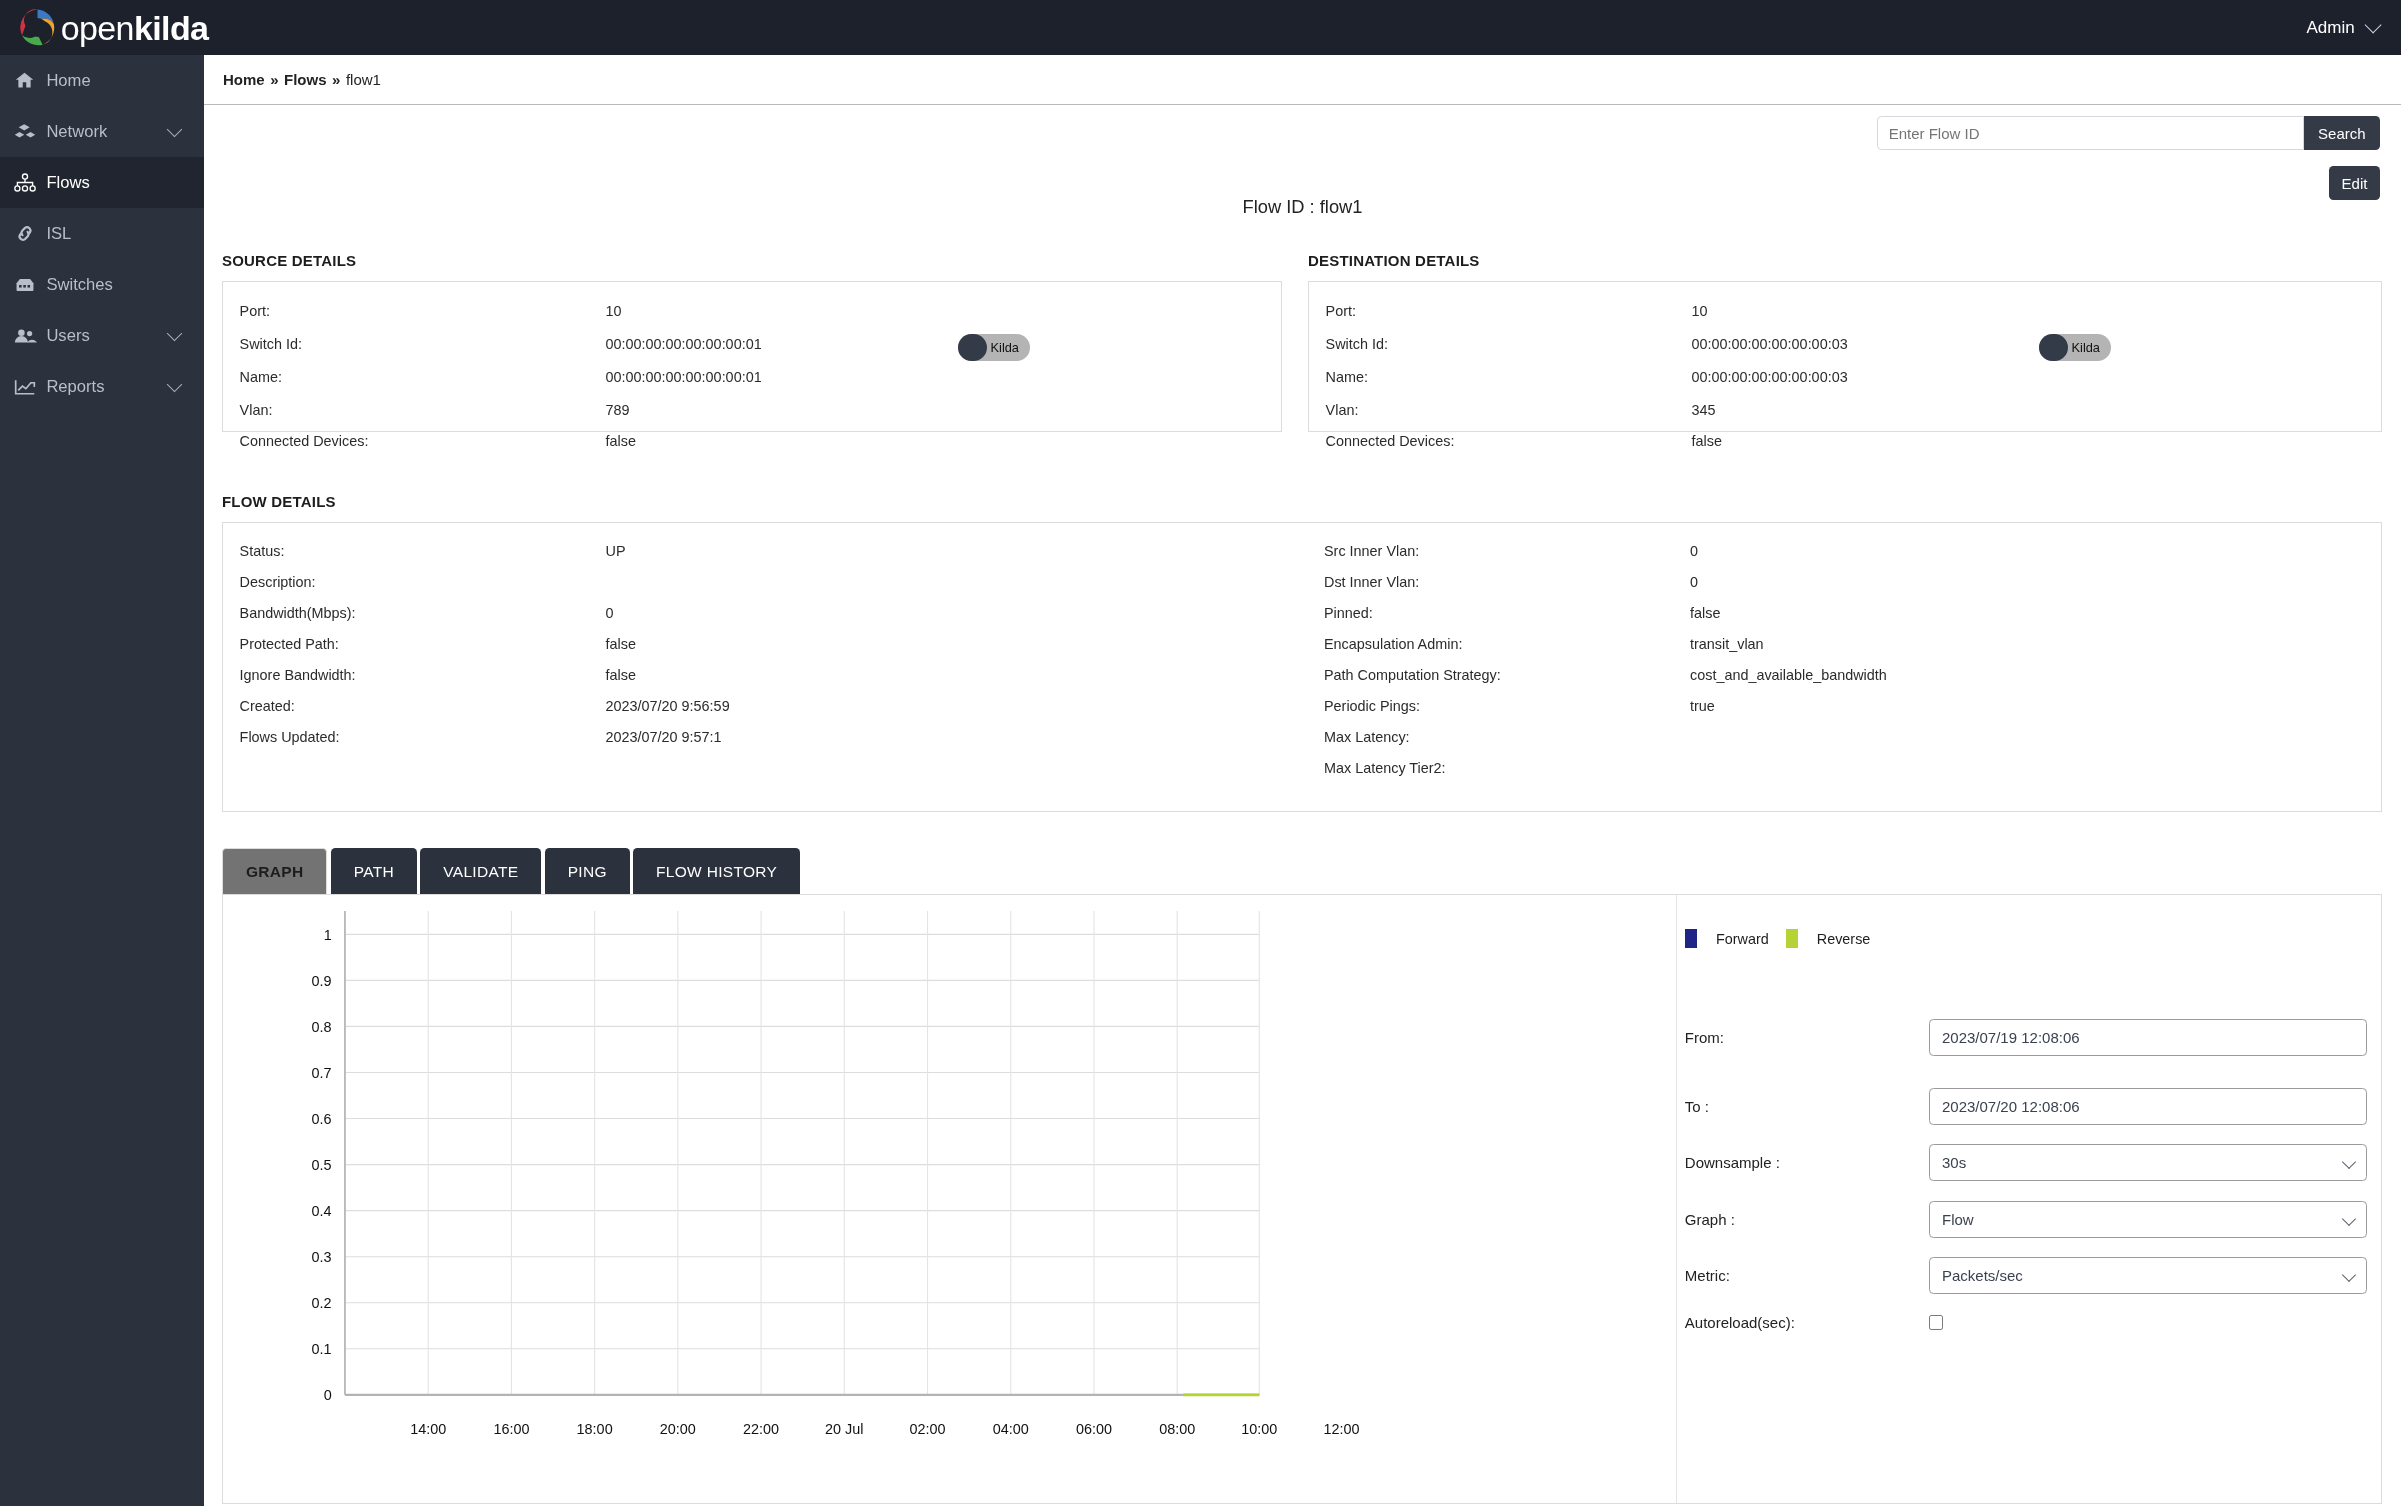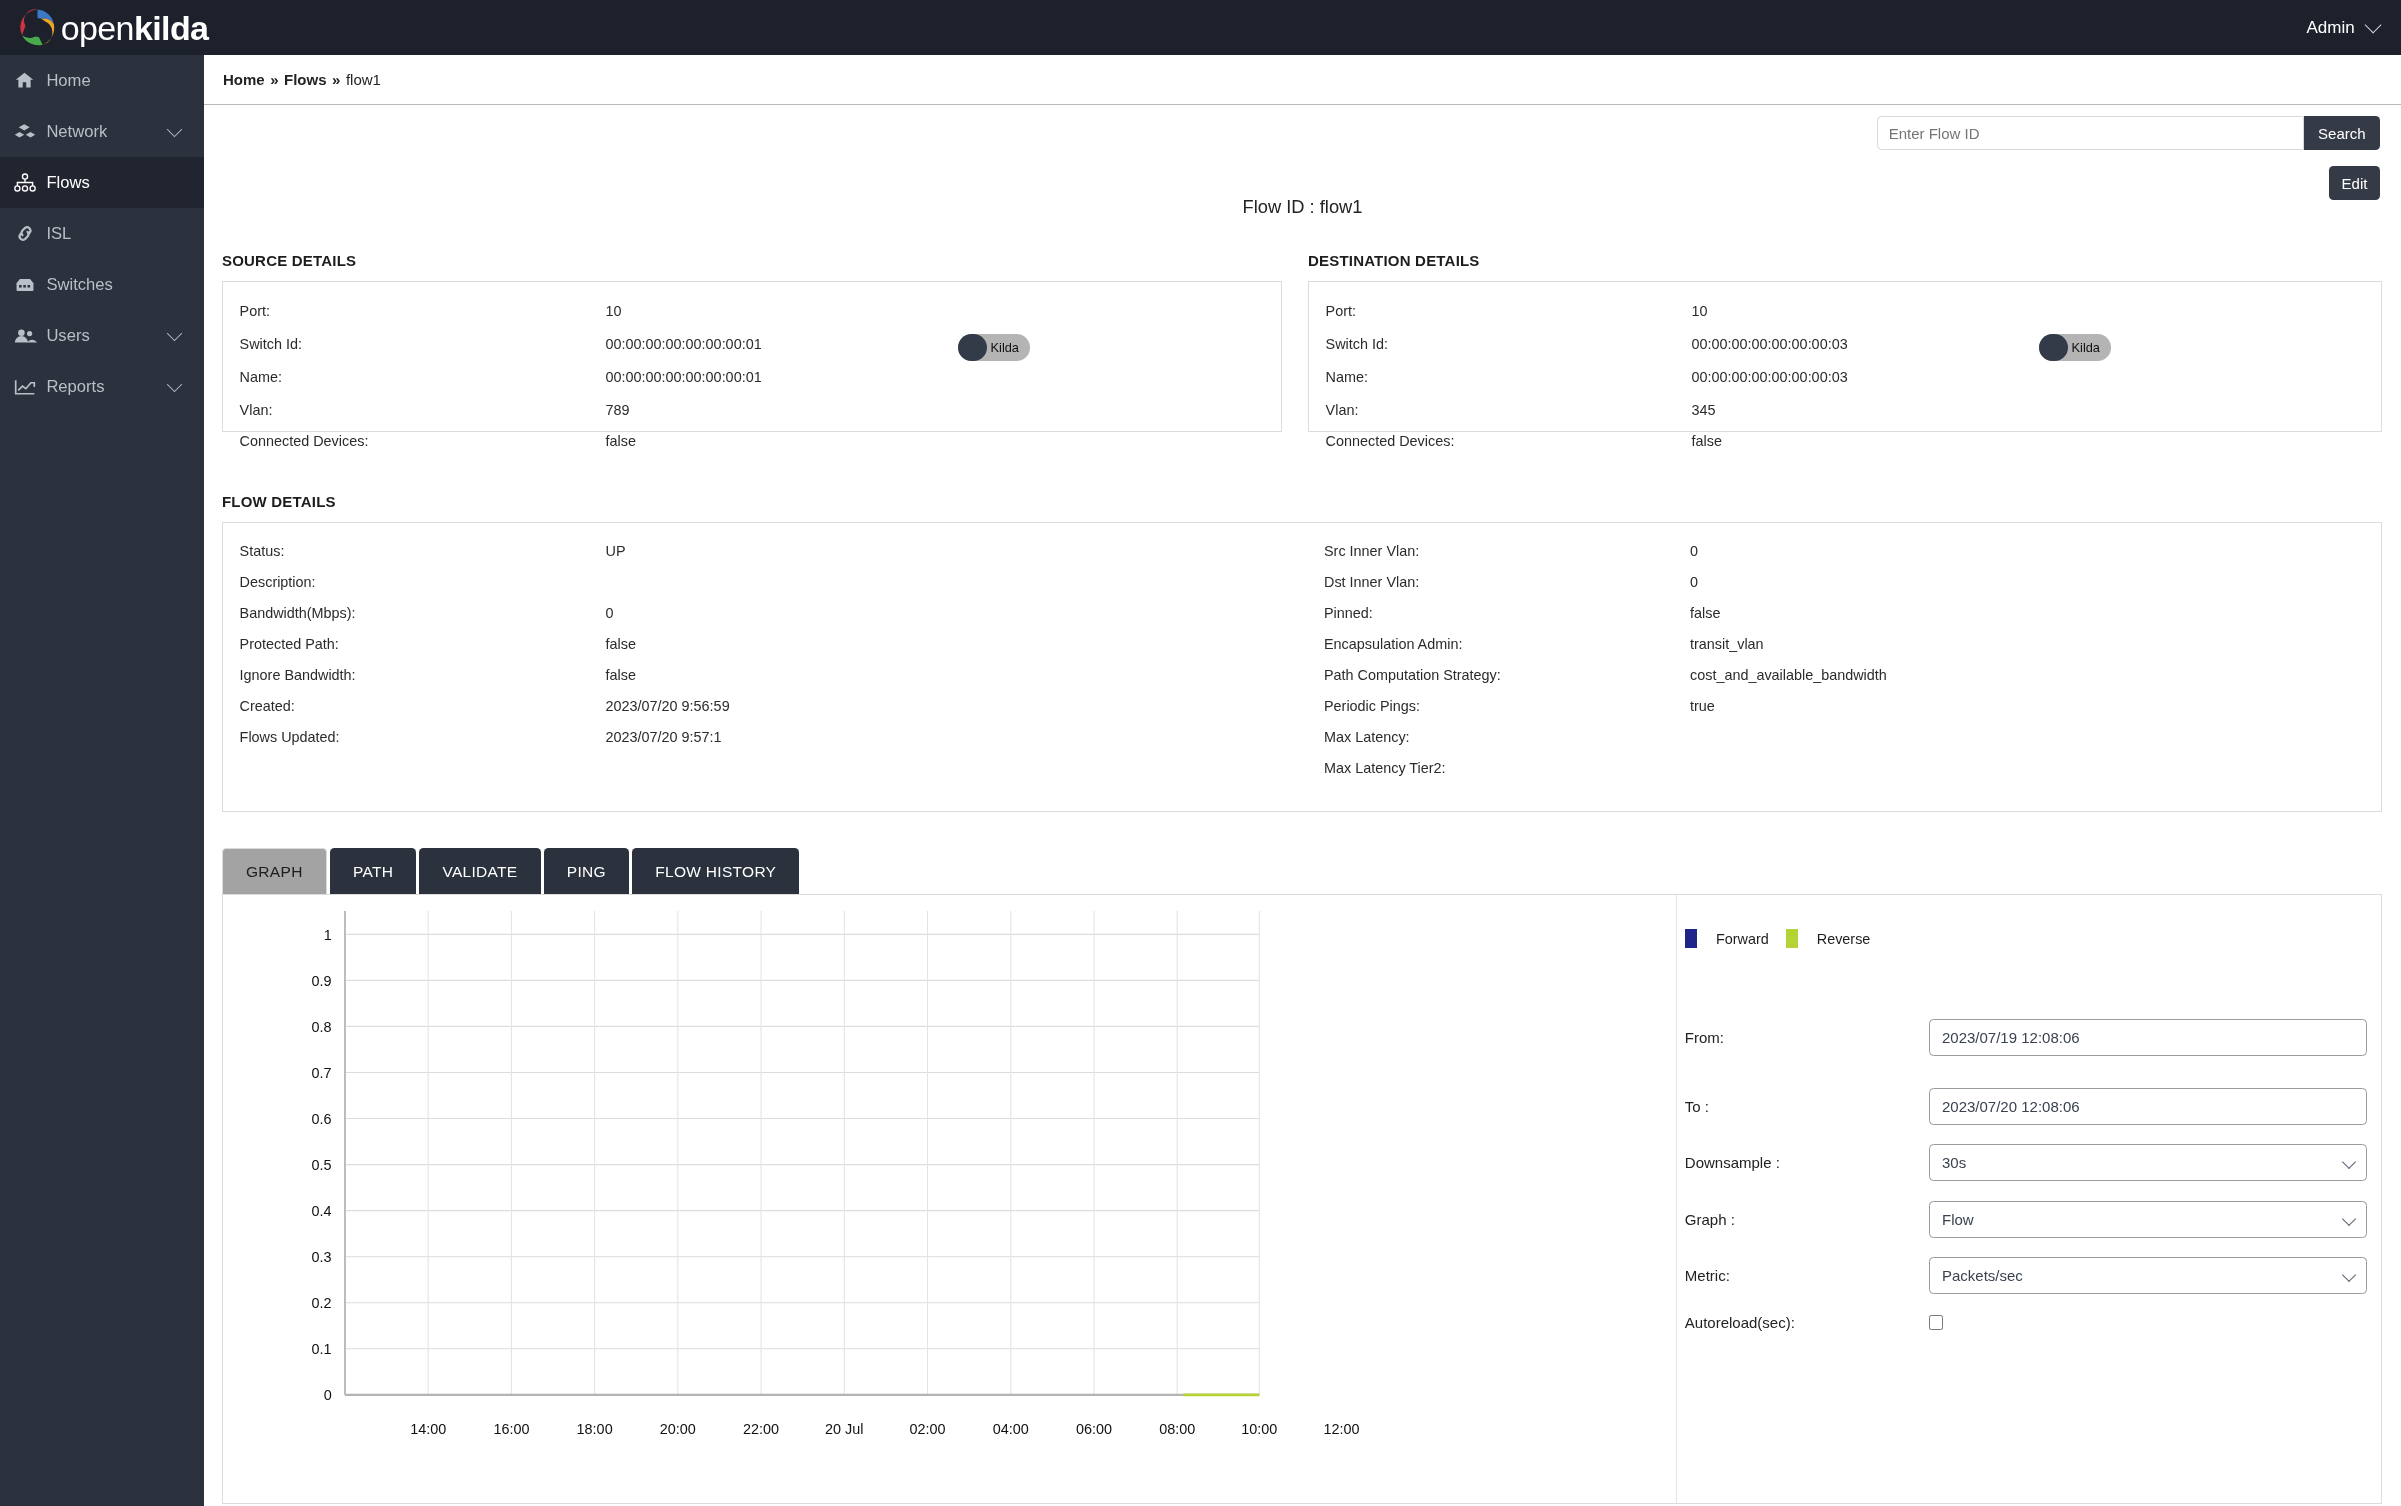--- a/index.html
+++ b/index.html
@@ -100,21 +100,21 @@
     background:#333a48;
   }
 
   
   .tabs { display:flex; align-items:flex-end; }
   .tab {
     height:48px; padding:0 23px; display:flex; align-items:center; justify-content:center;
     font-size:15.5px; color:#ffffff; background:#2b313d; cursor:pointer;
     border-radius:4.4px 4.4px 0 0; margin-right:3.3px; letter-spacing:0.3px;
   }
-  .tab.active { background:#a3a3a3; color:#1d1d1d; border:1.1px solid #dcdcdc; border-bottom:1.1px solid #fff; }
+  .tab.active { background:#737373; color:#1d1d1d; border:1.1px solid #dcdcdc; border-bottom:1.1px solid #fff;font-weight:bold; }
 
   .tabpanel { border:1.1px solid #dcdcdc; background:#fff; }
 
   
   .legend { display:flex; align-items:center; gap:9px; font-size:14.4px; color:#1d1d1d; }
   .legend-item { display:flex; align-items:center; gap:19px; }
   .legend-sw { width:12.2px; height:19px; display:block; }
 
   
   .ctl-row { display:flex; align-items:center; }

